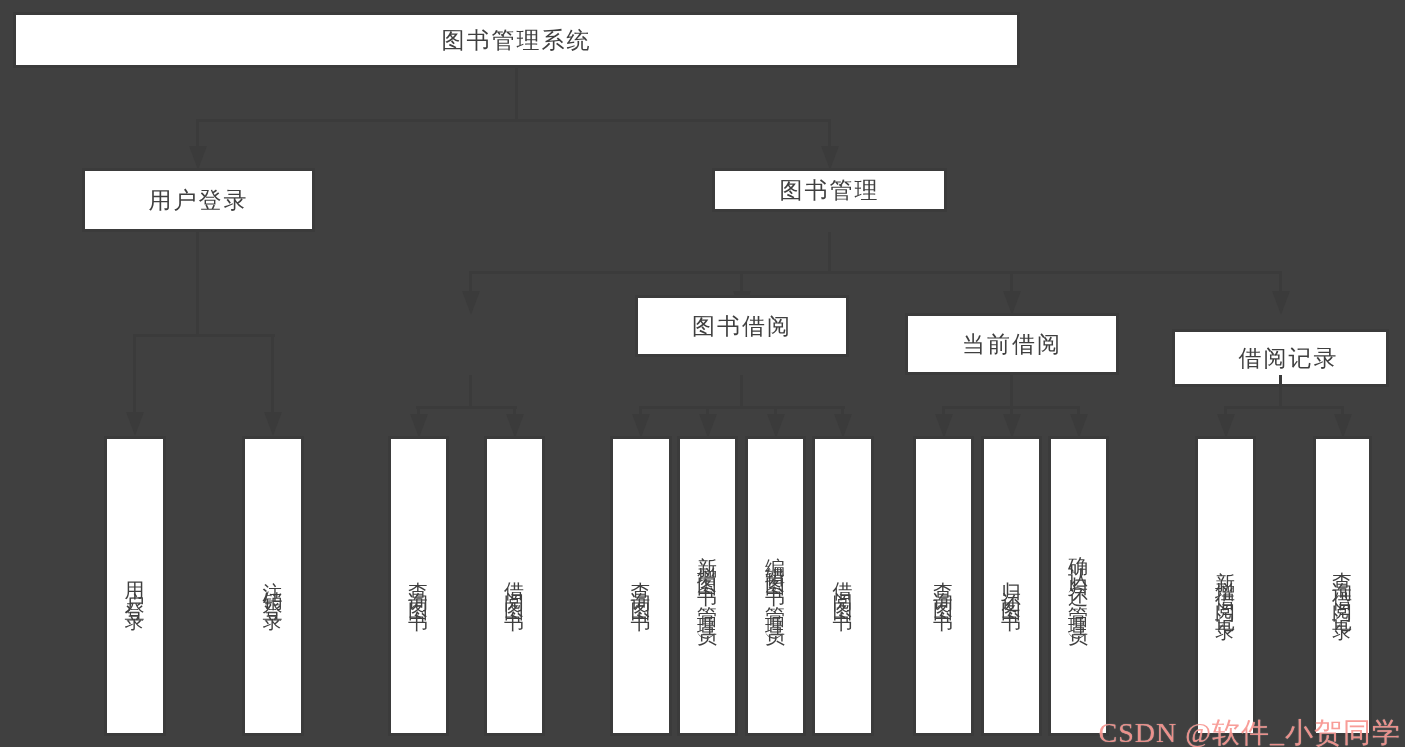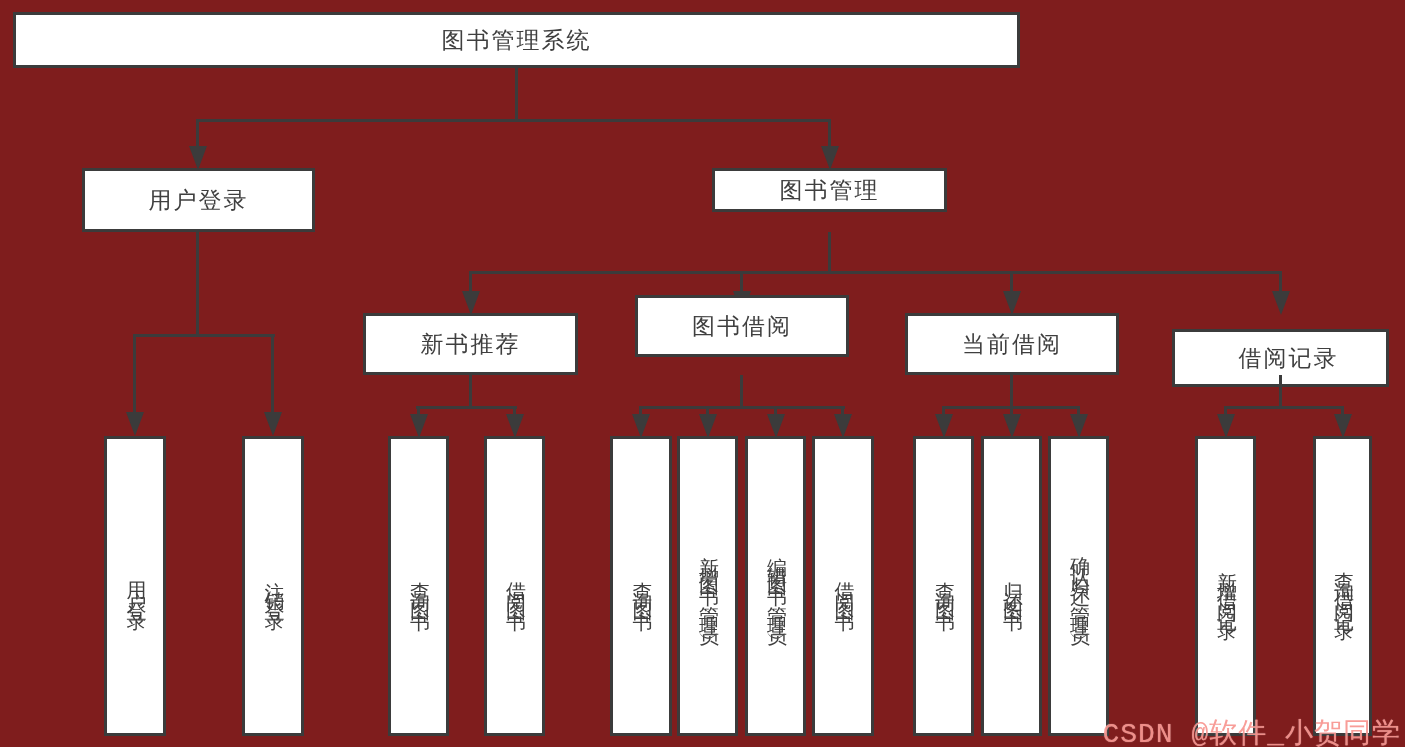--- a/index.html
+++ b/index.html
@@ -1,21 +1,21 @@
 <!DOCTYPE html>
 <html><head>
 <meta charset="utf-8">
 <style>
   html, body { margin: 0; padding: 0; background: #ffffff; }
   #canvas {
     position: relative;
     width: 1405px;
     height: 747px;
-    background: #7f1d1d;
-    font-family: Liberation Mono, monospace;
+    background: #404040;
+    font-family: Liberation Serif, serif;
     overflow: hidden;
   }
   .box {
     position: absolute;
     box-sizing: border-box;
     border: 3px solid #3b3b3b;
     background: #ffffff;
     display: flex;
     align-items: center;
     justify-content: center;
@@ -97,21 +97,20 @@
   <div class="arrow" style="left:133px; top:334px; height:78px;"></div>
   <div class="arrow" style="left:271px; top:334px; height:78px;"></div>
 
   <div class="vline" style="left:828px; top:232px; height:41px;"></div>
   <div class="hline" style="left:469px; top:271px; width:813px;"></div>
   <div class="arrow" style="left:469px; top:271px; height:20px;"></div>
   <div class="arrow" style="left:740px; top:271px; height:20px;"></div>
   <div class="arrow" style="left:1010px; top:271px; height:20px;"></div>
   <div class="arrow" style="left:1279px; top:271px; height:20px;"></div>
 
-  <div class="box" style="left:363px; top:313px; width:215px; height:62px;">新书推荐</div>
   <div class="box" style="left:635px; top:295px; width:214px; height:62px;">图书借阅</div>
   <div class="box" style="left:905px; top:313px; width:214px; height:62px;">当前借阅</div>
   <div class="box" style="left:1172px; top:329px; width:217px; height:58px;padding-left:16px;">借阅记录</div>
 
   <div class="vline" style="left:469px; top:375px; height:32px;"></div>
   <div class="hline" style="left:416px; top:406px; width:101px;"></div>
   <div class="arrow" style="left:417px; top:406px; height:8px;"></div>
   <div class="arrow" style="left:513px; top:406px; height:8px;"></div>
 
   <div class="vline" style="left:740px; top:375px; height:32px;"></div>

